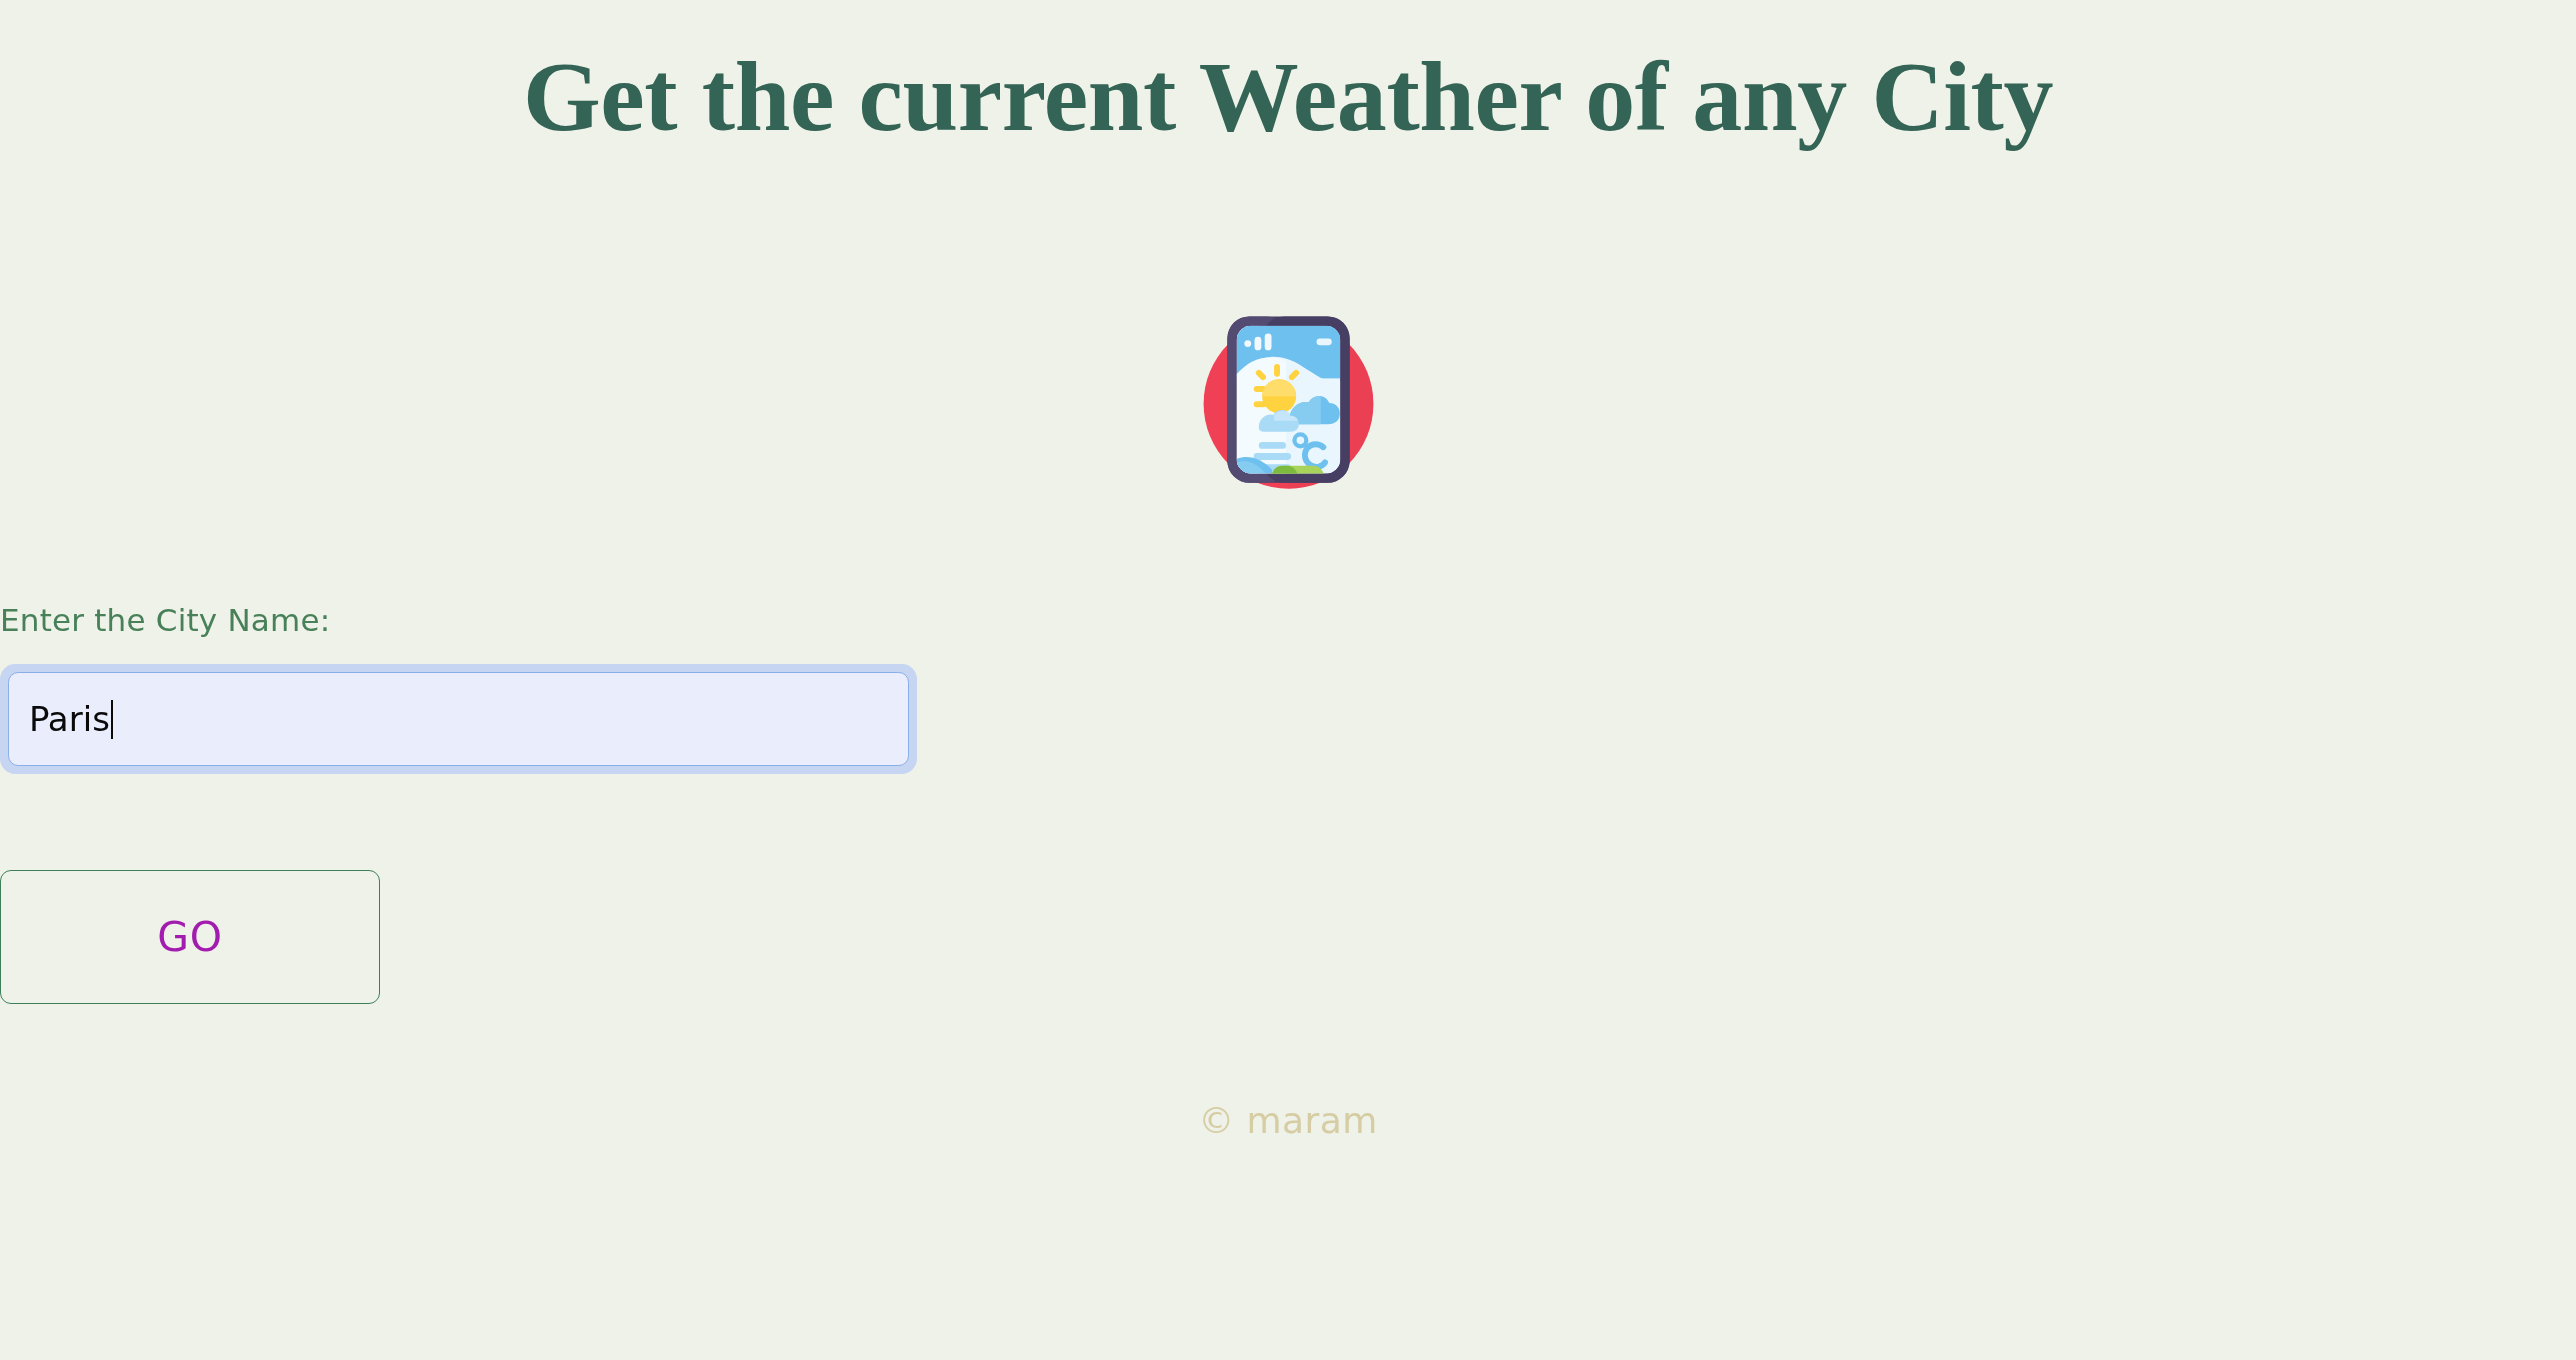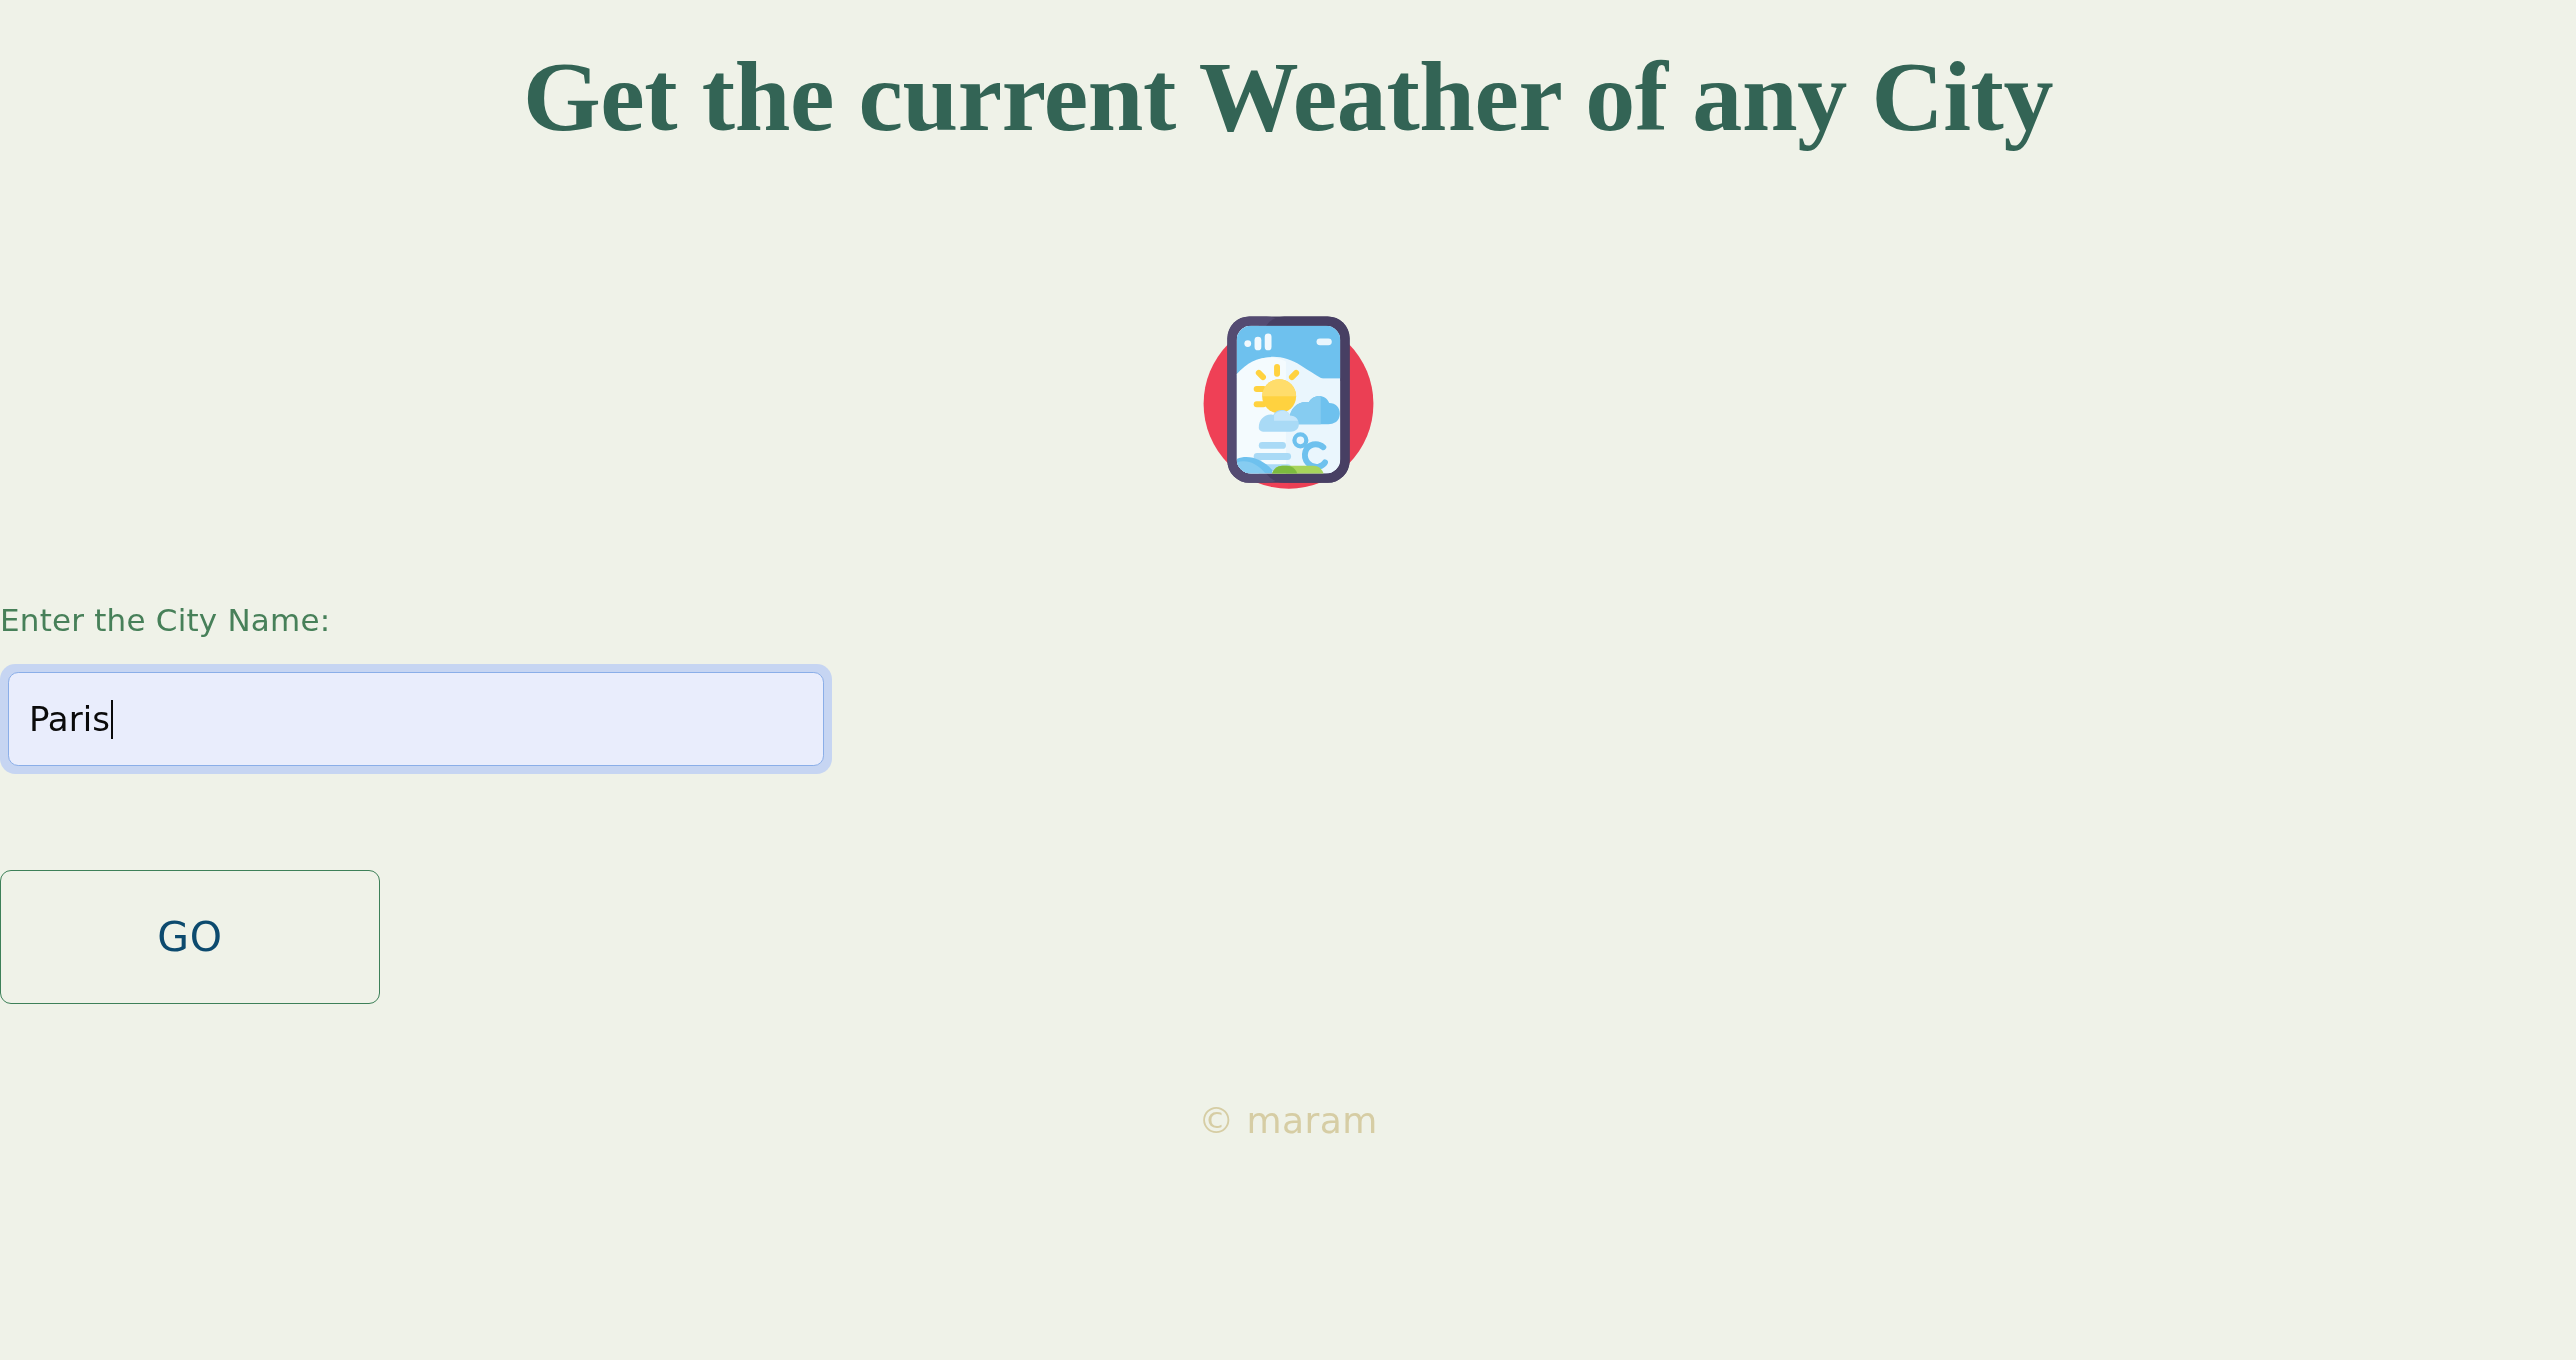--- a/index.html
+++ b/index.html
@@ -60,21 +60,21 @@
     font-family: "DejaVu Sans", sans-serif;
     font-size: 31px;
     font-weight: 400;
     color: #478059;
     letter-spacing: 0.2px;
     line-height: 1;
     margin-bottom: 28px;
   }
 
   .input-shell {
-    width: 832px;
+    width: 917px;
     height: 110px;
     border-radius: 15.3px;
     background: #c6d5f2;
     padding: 7.6px;
     display: flex;
   }
 
   .city-input {
     flex: 1;
     border: 1.7px solid #8aaee8;
@@ -105,21 +105,21 @@
     vertical-align: middle;
   }
 
   .go-button {
     margin-top: 96px;
     width: 380px;
     height: 134px;
     border: 1.7px solid #3d8058;
     border-radius: 11px;
     background: transparent;
-    color: #0c4a6e;
+    color: #a21caf;
     font-family: "DejaVu Sans", sans-serif;
     font-size: 41px;
     font-weight: 400;
     letter-spacing: 0.8px;
     line-height: 1;
     cursor: pointer;
     display: flex;
     align-items: center;
     justify-content: center;
   }

